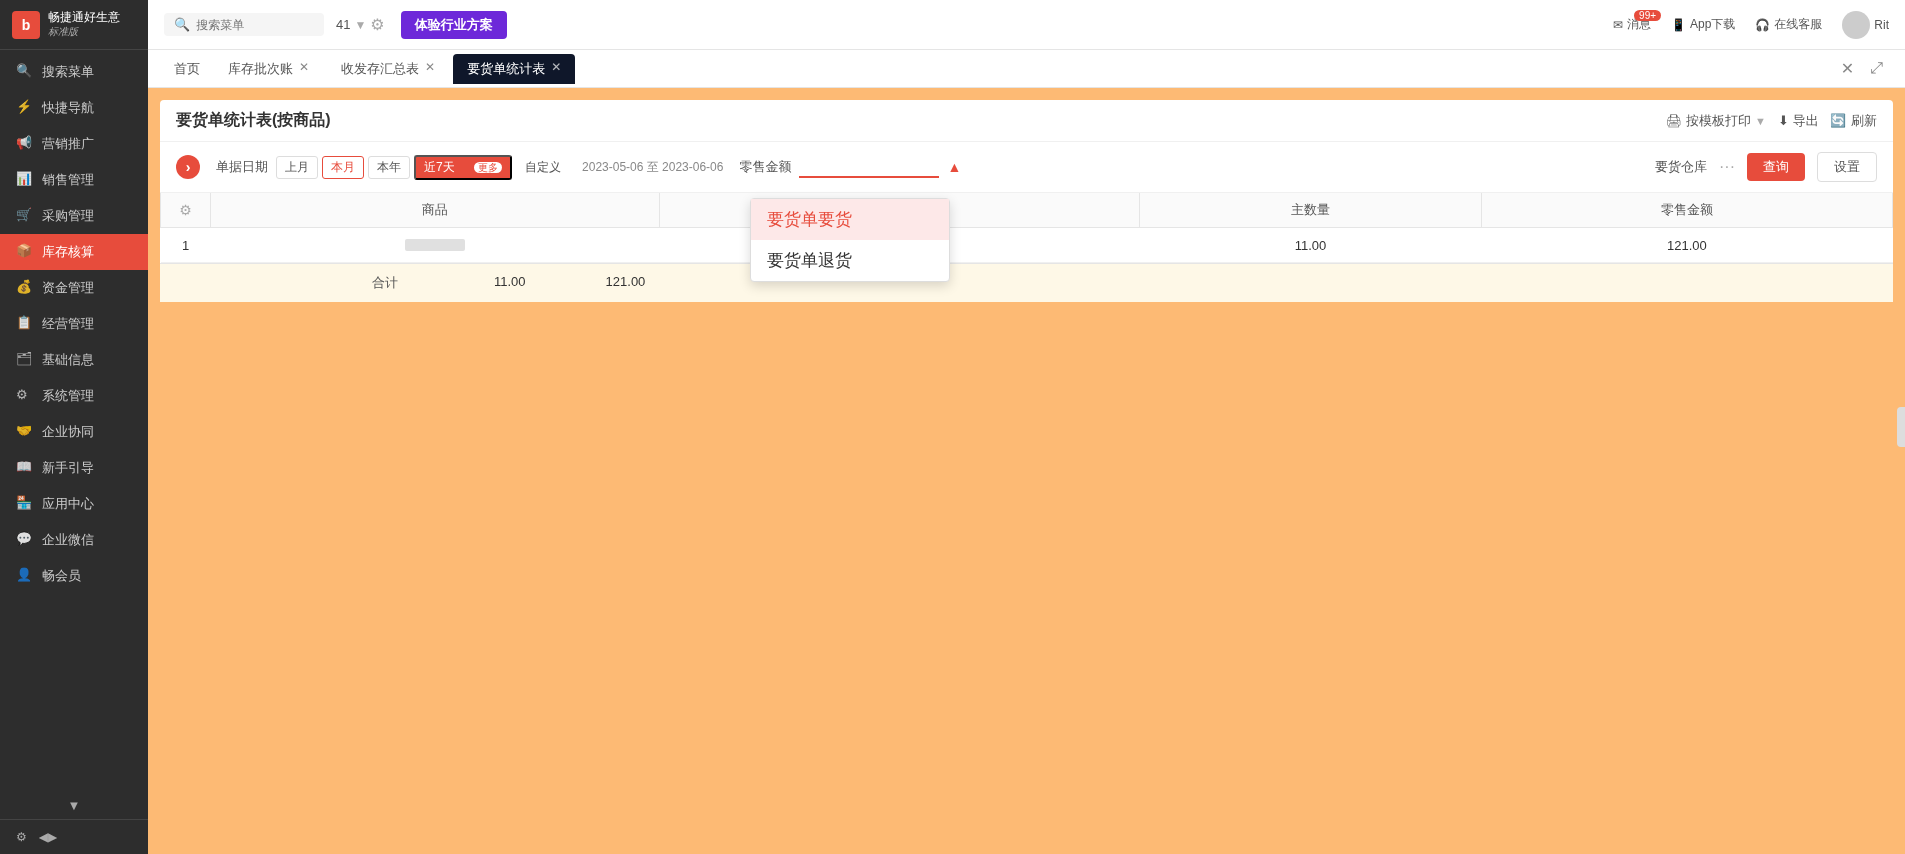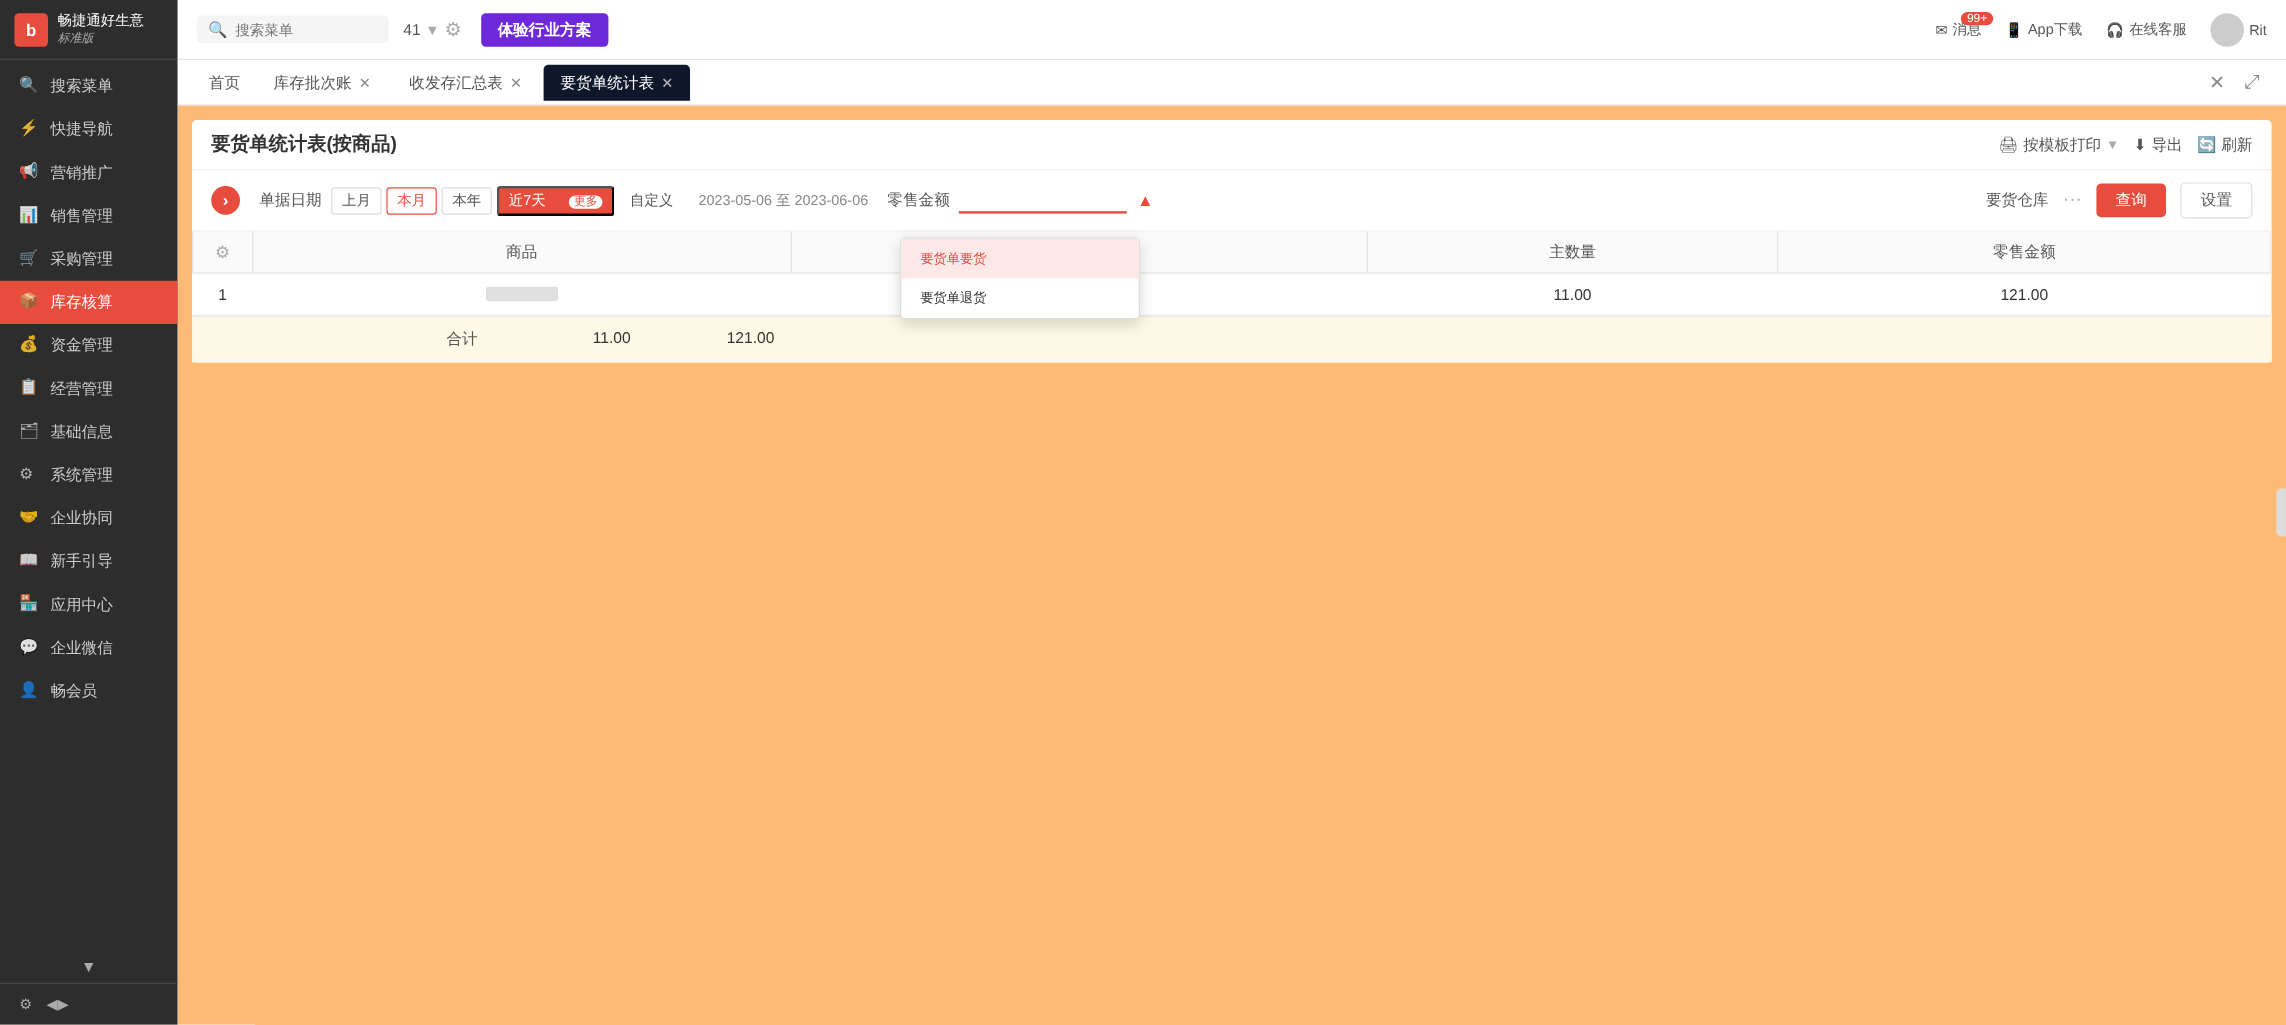--- a/index.html
+++ b/index.html
@@ -90,21 +90,21 @@
     }
     .avatar { width: 28px; height: 28px; border-radius: 50%; background: #ccc; }
 
     
     .tabs-bar {
       display: flex; align-items: center; background: #fff;
       border-bottom: 1px solid #e5e5e5; padding: 0 16px;
       height: 38px; flex-shrink: 0; gap: 4px;
     }
     .tab {
-      display: flex; align-items: center; gap: 4px;
+      display: flex; gap: 4px;
       padding: 6px 14px; font-size: 13px; cursor: pointer;
       border-radius: 4px 4px 0 0; color: #555;
       white-space: nowrap;
     }
     .tab.active { background: #0f172a; color: #fff; }
     .tab .tab-close { font-size: 12px; opacity: 0.7; margin-left: 2px; }
     .tab-home { color: #555; padding: 6px 10px; }
     .tabs-right { margin-left: auto; display: flex; gap: 4px; }
     .tabs-right span { font-size: 16px; cursor: pointer; color: #888; padding: 2px 6px; }
 
@@ -170,21 +170,21 @@
       padding: 5px 16px; font-size: 13px; cursor: pointer; margin-left: 4px;
     }
 
     
     .dropdown-overlay {
       position: absolute; top: 56px; left: 590px; z-index: 100;
       background: #fff; border: 1px solid #ddd; border-radius: 4px;
       box-shadow: 0 4px 12px rgba(0,0,0,0.15); width: 200px;
     }
     .dropdown-item {
-      padding: 9px 16px; font-size: 11px; cursor: pointer; color: #333;
+      padding: 9px 16px; font-size: 17px; cursor: pointer; color: #333;
     }
     .dropdown-item.selected { background: #fde8e8; color: #e74c3c; }
 
     
     .table-area { padding: 0; }
     .data-table { width: 100%; border-collapse: collapse; }
     .data-table th {
       background: #fafafa; padding: 8px 12px; text-align: center;
       font-weight: normal; color: #555; font-size: 13px;
       border-bottom: 1px solid #e5e5e5; border-right: 1px solid #e5e5e5;

